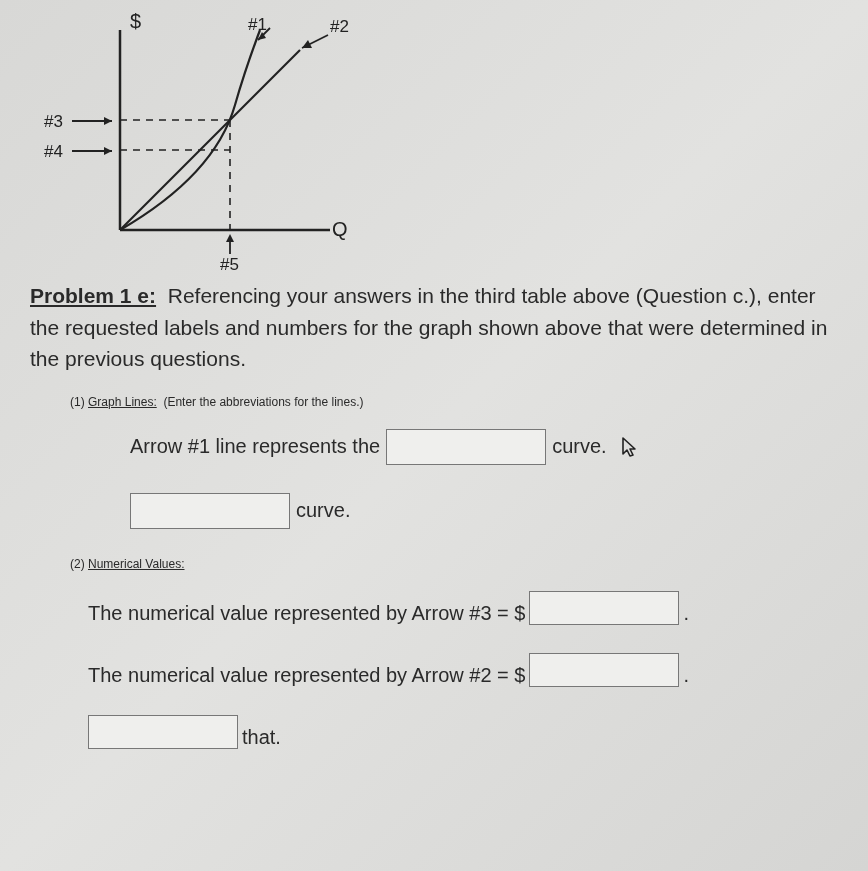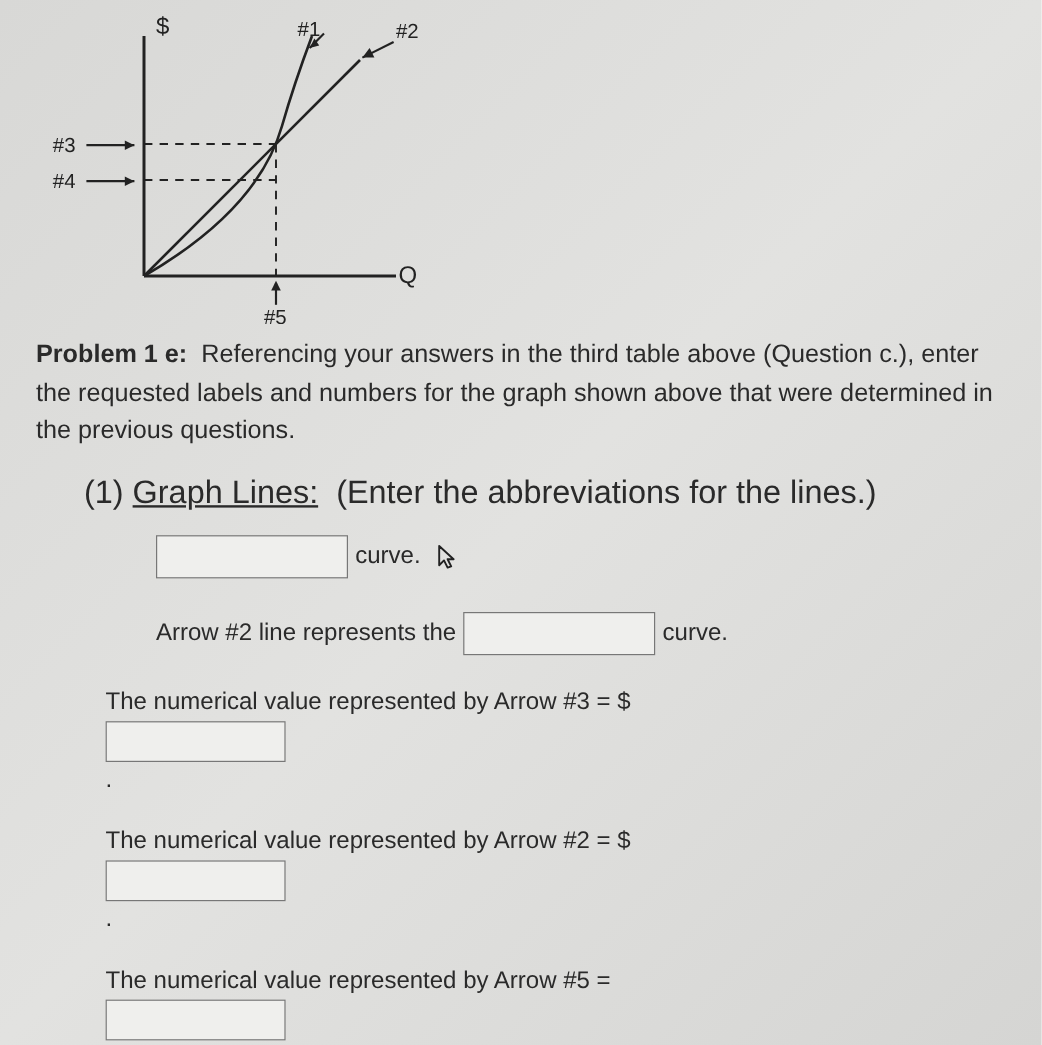--- a/index.html
+++ b/index.html
@@ -22,48 +22,48 @@
     width: 340px;
     height: 260px;
     margin-left: 10px;
   }
   .problem-heading {
     font-size: 21px;
     line-height: 1.5;
     margin: 10px 0 20px 10px;
   }
   .problem-label {
+    text-decoration: underline;
     font-weight: 600;
   }
   .sub-section {
     margin-left: 50px;
-    font-size: 27px;
+    font-size: 12px;
     margin-bottom: 20px;
   }
   .sub-label {
     text-decoration: underline;
   }
   .question-line {
     margin-left: 110px;
     font-size: 20px;
     display: flex;
     align-items: center;
     gap: 6px;
     margin-bottom: 28px;
     flex-wrap: wrap;
   }
   .question-line-v2 {
     margin-left: 68px;
     font-size: 20px;
     display: flex;
-    align-items: flex-start;
+    align-items: flex-end;
     gap: 4px;
     margin-bottom: 28px;
     flex-wrap: wrap;
-    flex-direction: column;
   }
   input.answer-box {
     width: 160px;
     height: 36px;
     border: 1px solid #777;
     background: #efefed;
     font-size: 18px;
     padding: 4px 6px;
   }
   input.answer-box-sm {
@@ -143,47 +143,50 @@
     <span> &nbsp;</span><span>Referencing your answers in the third table above (Question c.), enter the requested labels and numbers for the graph shown above that were determined in the previous questions.</span>
   </div>
 
   <div class="sub-section">
     <span>(1)</span>
     <span class="sub-label">Graph Lines:</span>
     <span> &nbsp;</span><span>(Enter the abbreviations for the lines.)</span>
   </div>
 
   <div class="question-line">
+    <span>Arrow #1 line represents the</span>
     <input class="answer-box" type="text" style="">
     <span>curve.</span>
     <span class="cursor-icon">
       <svg viewBox="0 0 18 22">
           <path d="M2 2 L2 18 L6 14 L9 20 L12 19 L9 13 L14 13 Z" fill="none" stroke="#222" stroke-width="1.6" stroke-linejoin="round"></path>
         </svg>
     </span>
   </div>
 
   <div class="question-line">
-    <span>Arrow #2 line represents the</span>
     <input class="answer-box" type="text" style="">
     <span>curve.</span>
   </div>
 
+  <div class="sub-section">
+    <span>(2)</span>
+    <span class="sub-label">Numerical Values:</span>
+  </div>
 
   <div class="question-line-v2">
     <span>The numerical value represented by Arrow #3 = $</span>
     <input class="answer-box-sm" type="text" style="">
     <span>.</span>
   </div>
 
   <div class="question-line-v2">
     <span>The numerical value represented by Arrow #2 = $</span>
     <input class="answer-box-sm" type="text" style="">
     <span>.</span>
   </div>
 
   <div class="question-line-v2">
-    <span>The numerical value represented by Arrow #5 =</span>
     <input class="answer-box-sm" type="text" style="">
     <span>that.</span>
   </div>
 
 </div>
 
 </body></html>

